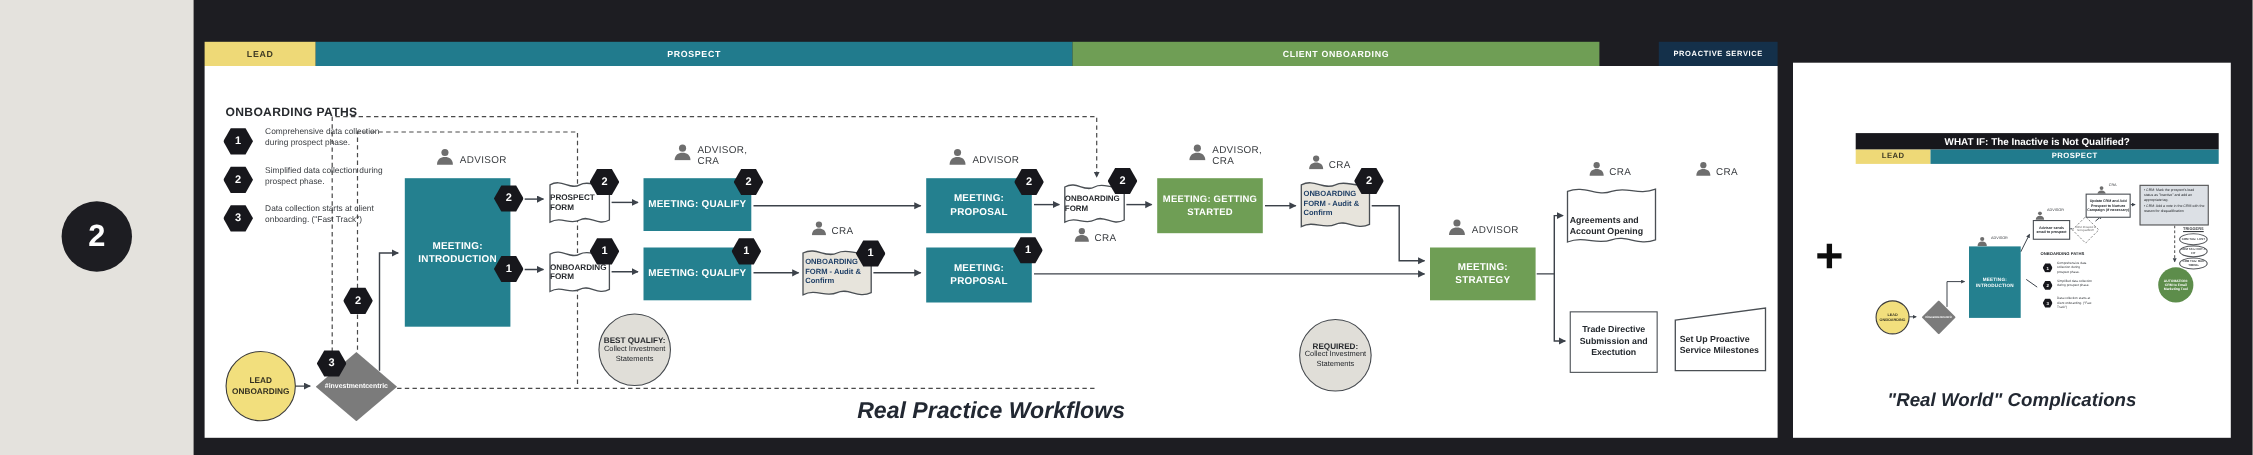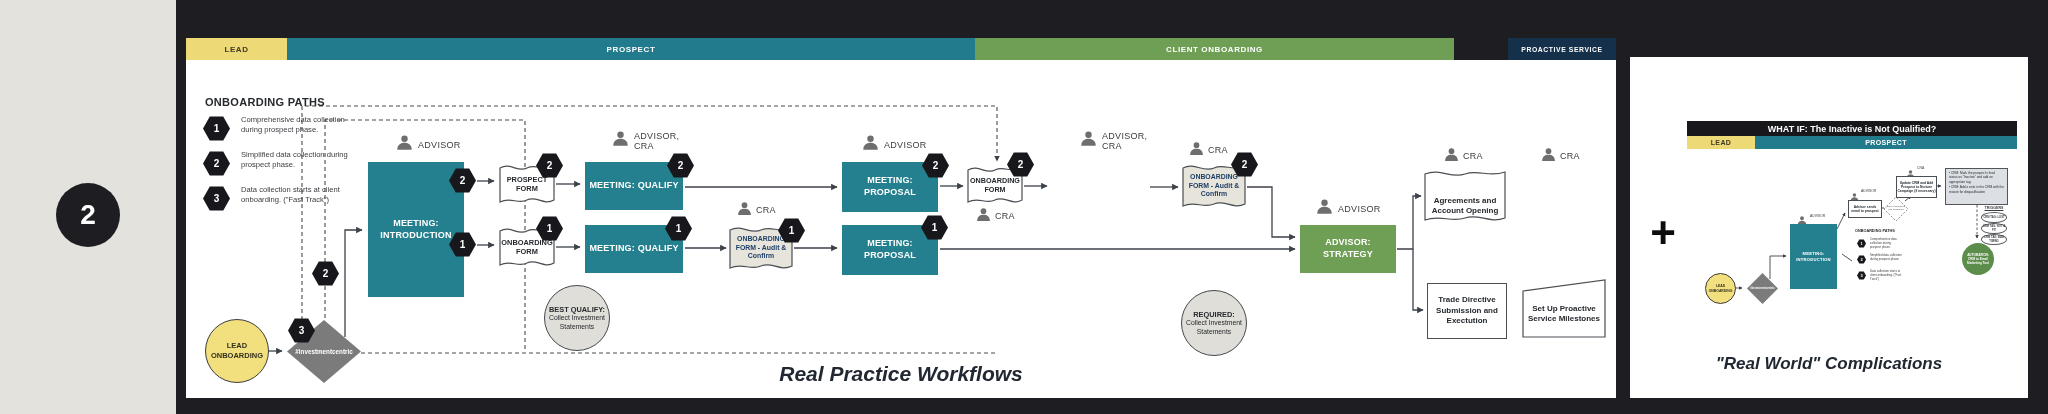--- a/index.html
+++ b/index.html
@@ -15,21 +15,21 @@
   
   .hex{background:#17171c;color:#fff;clip-path:polygon(0% 50%,25% 6%,75% 6%,100% 50%,75% 94%,25% 94%);
        display:flex;align-items:center;justify-content:center;font-weight:bold;}
   .hex.big{width:27px;height:27px;font-size:10px;}
   .hex.mini{width:9px;height:9px;font-size:4px;}
   
   .node{display:flex;align-items:center;justify-content:center;text-align:center;font-weight:bold;color:#fff;line-height:1.3;letter-spacing:.2px;}
   .teal{background:#24808F;}
   .green{background:#6F9E55;}
   .rectnode{background:#fff;border:1.4px solid #4a4f54;display:flex;align-items:center;justify-content:center;text-align:center;font-weight:bold;color:#24292e;line-height:1.3;}
-  .doc-label{display:flex;align-items:center;justify-content:center;text-align:center;font-weight:bold;line-height:1.25;}
+  .doc-label{display:flex;align-items:center;justify-content:center;font-weight:bold;line-height:1.25;}
   .circle-node{border-radius:50%;background:#e0ded8;border:1.5px solid #45494e;display:flex;flex-direction:column;align-items:center;justify-content:center;text-align:center;color:#26292d;line-height:1.25;}
   .person{fill:#6e6e6e;}
   .rolelabel{color:#3a3d41;font-size:9px;letter-spacing:.3px;line-height:1.15;}
   .legend-text{font-size:7.6px;color:#3a3d41;line-height:1.3;}
   .note-line{font-size:3.2px;color:#26292d;line-height:1.35;margin:0 0 1.5px 0;}
   .note-line::before{content:"• ";}
   .oval{border:0.7px solid #55585c;border-radius:50%;background:#fff;color:#3a3d41;
         display:flex;align-items:center;justify-content:center;text-align:center;font-weight:bold;font-size:2.7px;line-height:1.15;}
   .mini-role{color:#3a3d41;font-size:3.4px;}
 </style>
@@ -170,35 +170,36 @@
         <circle cx="10" cy="4" r="3.8"></circle>
         <path d="M1.5,17C1.5,11.3 5.3,8.8 10,8.8C14.7,8.8 18.5,11.3 18.5,17Z"></path>
       </svg></span>
   <div class="abs rolelabel" style="left:995px;top:211px;">CRA</div>
 
   <span class="abs person" style="left:1080px;top:131px;"><svg width="17" height="15" viewBox="0 0 20 17">
         <circle cx="10" cy="4" r="3.8"></circle>
         <path d="M1.5,17C1.5,11.3 5.3,8.8 10,8.8C14.7,8.8 18.5,11.3 18.5,17Z"></path>
       </svg></span>
   <div class="abs rolelabel" style="left:1102px;top:131px;width:52px;">ADVISOR, CRA</div>
+  <div class="abs node green" style="left:1052px;top:162px;width:96px;height:50px;font-size:8.6px;">MEETING: GETTING STARTED</div>
 
   <span class="abs person" style="left:1189px;top:141px;"><svg width="15" height="13" viewBox="0 0 20 17">
         <circle cx="10" cy="4" r="3.8"></circle>
         <path d="M1.5,17C1.5,11.3 5.3,8.8 10,8.8C14.7,8.8 18.5,11.3 18.5,17Z"></path>
       </svg></span>
   <div class="abs rolelabel" style="left:1208px;top:145px;">CRA</div>
   <div class="abs doc-label" style="left:1185px;top:170px;width:58px;height:32px;font-size:6.9px;color:#1f3f66;">ONBOARDING FORM - Audit &amp; Confirm</div>
   <div class="abs hex big" style="left:1231px;top:151px;">2</div>
 
   <span class="abs person" style="left:1316px;top:199px;"><svg width="17" height="15" viewBox="0 0 20 17">
         <circle cx="10" cy="4" r="3.8"></circle>
         <path d="M1.5,17C1.5,11.3 5.3,8.8 10,8.8C14.7,8.8 18.5,11.3 18.5,17Z"></path>
       </svg></span>
   <div class="abs rolelabel" style="left:1338px;top:204px;">ADVISOR</div>
-  <div class="abs node green" style="left:1300px;top:225px;width:96px;height:48px;font-size:9px;">ADVISOR: STRATEGY</div>
+  <div class="abs node green" style="left:1300px;top:225px;width:96px;height:48px;font-size:9px;">MEETING: STRATEGY</div>
 
   <span class="abs person" style="left:1444px;top:147px;"><svg width="15" height="13" viewBox="0 0 20 17">
         <circle cx="10" cy="4" r="3.8"></circle>
         <path d="M1.5,17C1.5,11.3 5.3,8.8 10,8.8C14.7,8.8 18.5,11.3 18.5,17Z"></path>
       </svg></span>
   <div class="abs rolelabel" style="left:1463px;top:151px;">CRA</div>
   <div class="abs doc-label" style="left:1427px;top:188px;width:76px;height:36px;font-size:8px;color:#26292d;">Agreements and Account Opening</div>
   <span class="abs person" style="left:1541px;top:147px;"><svg width="15" height="13" viewBox="0 0 20 17">
         <circle cx="10" cy="4" r="3.8"></circle>
         <path d="M1.5,17C1.5,11.3 5.3,8.8 10,8.8C14.7,8.8 18.5,11.3 18.5,17Z"></path>

